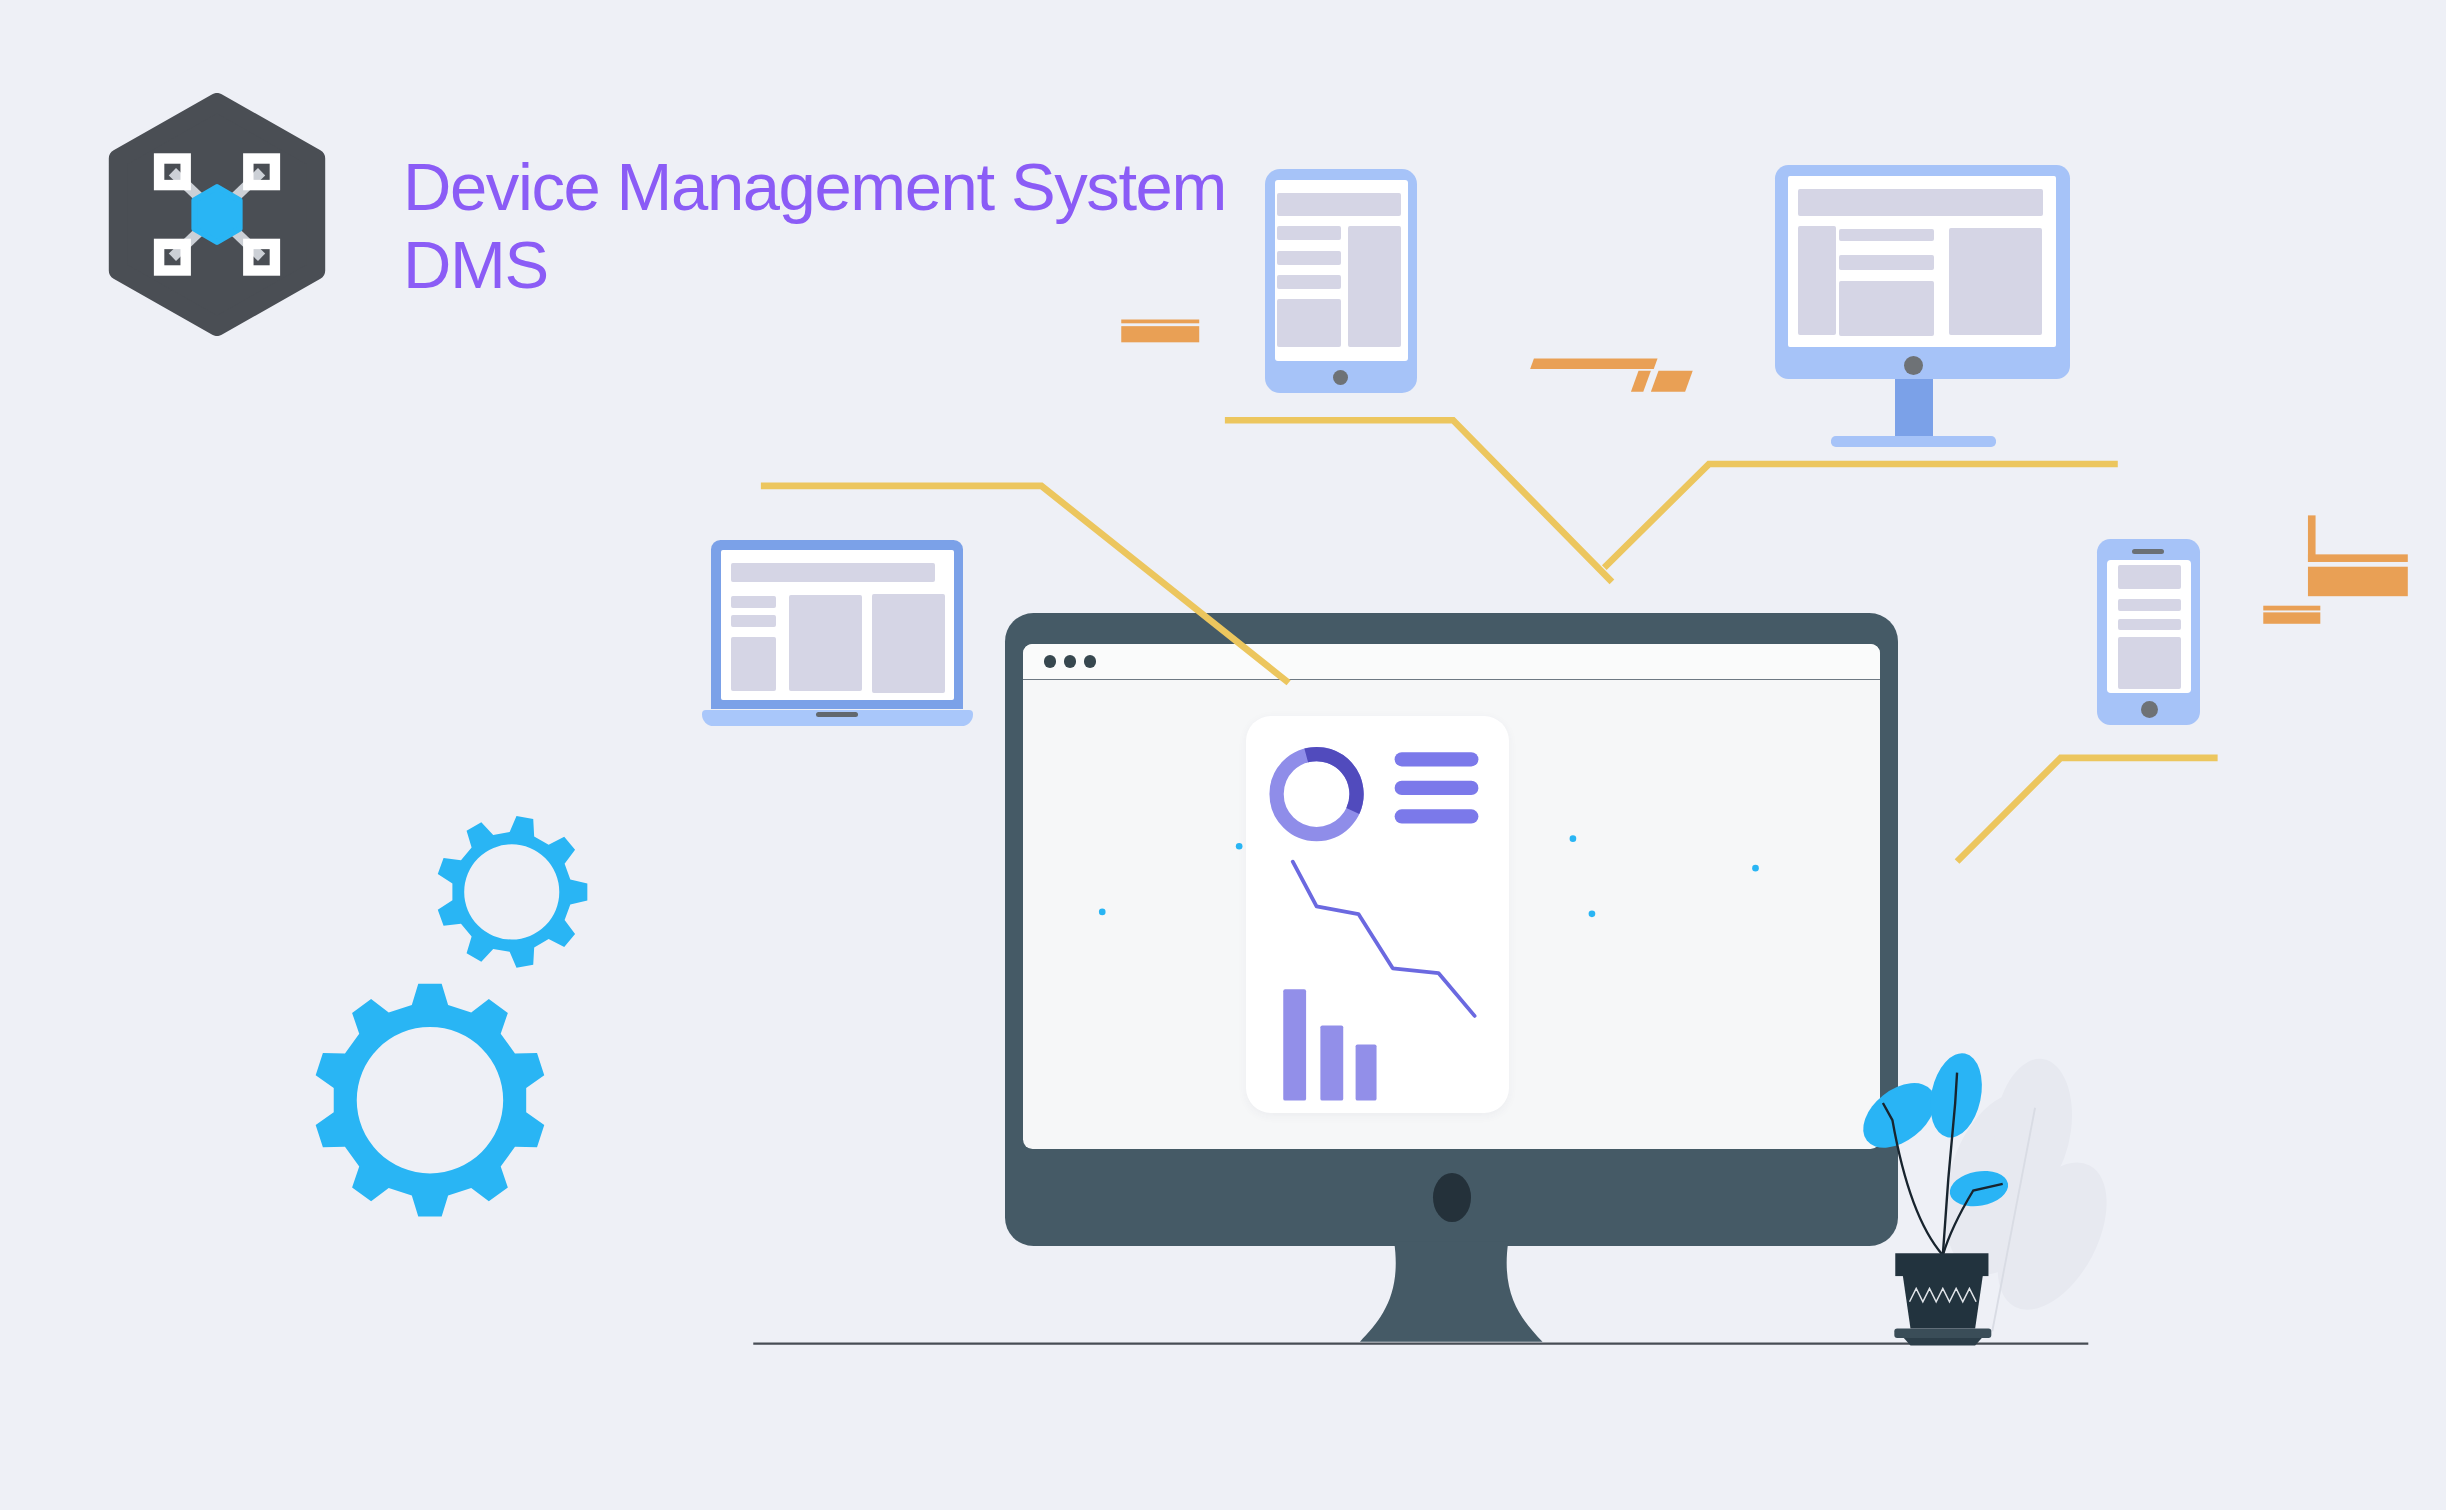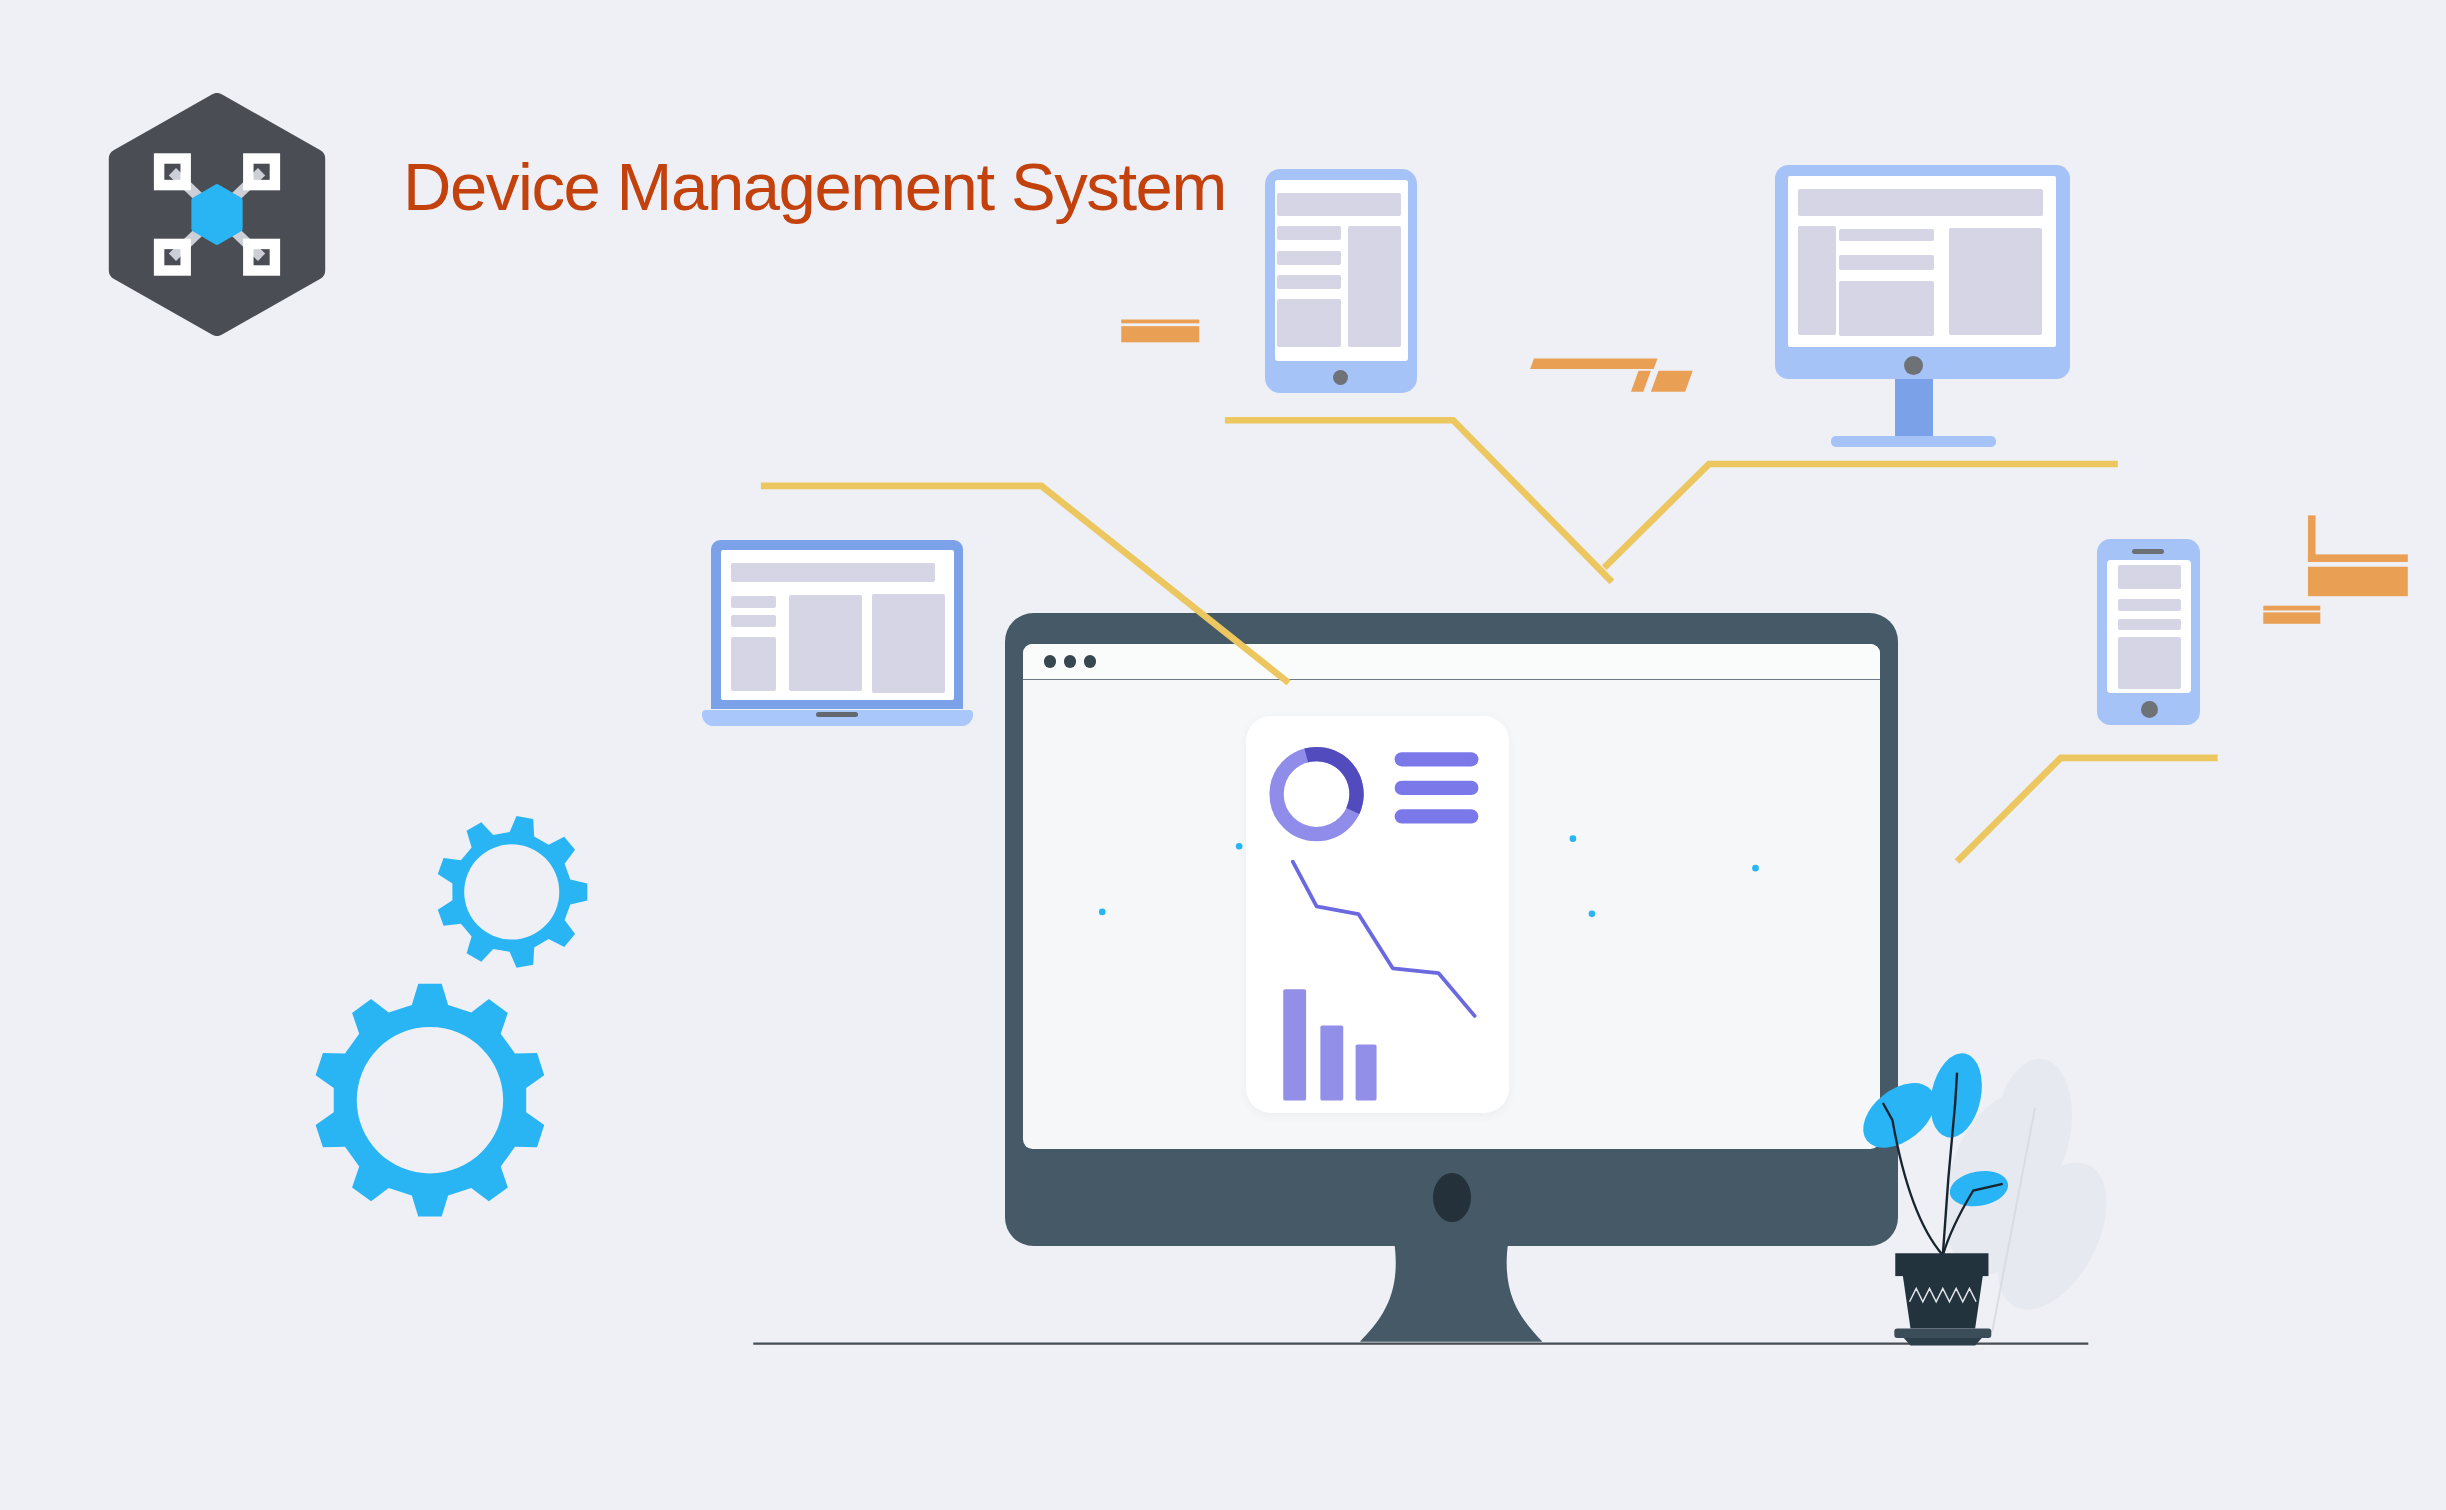--- a/index.html
+++ b/index.html
@@ -4,21 +4,21 @@
 <style>
   html,body{margin:0;padding:0;background:#eef0f6;}
   *{box-sizing:border-box;}
   .canvas{position:relative;width:2446px;height:1510px;background:#eef0f6;overflow:hidden;
           font-family:"Liberation Sans", sans-serif;}
   svg.layer{position:absolute;left:0;top:0;width:2446px;height:1510px;pointer-events:none;}
 
   
   .brand-logo{position:absolute;left:105px;top:93px;width:224px;height:243px;}
   .brand-title{position:absolute;left:403px;top:148px;width:951px;
-               font-size:67px;line-height:1.17;font-weight:300;letter-spacing:-1.4px;color:#c2410c;}
+               font-size:67px;line-height:1.17;font-weight:300;letter-spacing:-1.4px;color:#8b5cf6;}
 
   
   .blk{position:absolute;background:#d5d5e5;border-radius:1.9px;}
 
   
   .tablet{position:absolute;left:1265px;top:169px;width:152px;height:224px;background:#a6c3f8;border-radius:15px;}
   .tablet .screen{position:absolute;left:9.5px;top:11.4px;width:133px;height:181px;background:#fff;border-radius:2.9px;}
   .tablet .home{position:absolute;left:68px;top:201px;width:15px;height:15px;border-radius:50%;background:#6e7276;}
 
   
@@ -73,20 +73,21 @@
       <rect x="57" y="69" width="28" height="28"></rect>
       <rect x="151" y="69" width="28" height="28"></rect>
       <rect x="57" y="159" width="28" height="28"></rect>
       <rect x="151" y="159" width="28" height="28"></rect>
     </g>
     <polygon points="118,99 142,113 142,143 118,157 94,143 94,113" fill="#29b5f4" stroke="#29b5f4" stroke-width="6" stroke-linejoin="round"></polygon>
   </svg>
 
   <div class="brand-title">
     <div>Device Management System</div>
+    <div>DMS</div>
   </div>
 
   <div class="tablet">
     <div class="screen">
       <div class="blk" style="left:2.9px;top:12.4px;width:124px;height:23px;"></div>
       <div class="blk" style="left:2.9px;top:46px;width:64px;height:13.3px;"></div>
       <div class="blk" style="left:2.9px;top:71px;width:64px;height:13.3px;"></div>
       <div class="blk" style="left:2.9px;top:95px;width:64px;height:13.3px;"></div>
       <div class="blk" style="left:2.9px;top:119px;width:64px;height:48px;"></div>
       <div class="blk" style="left:73px;top:46px;width:53px;height:121px;"></div>

